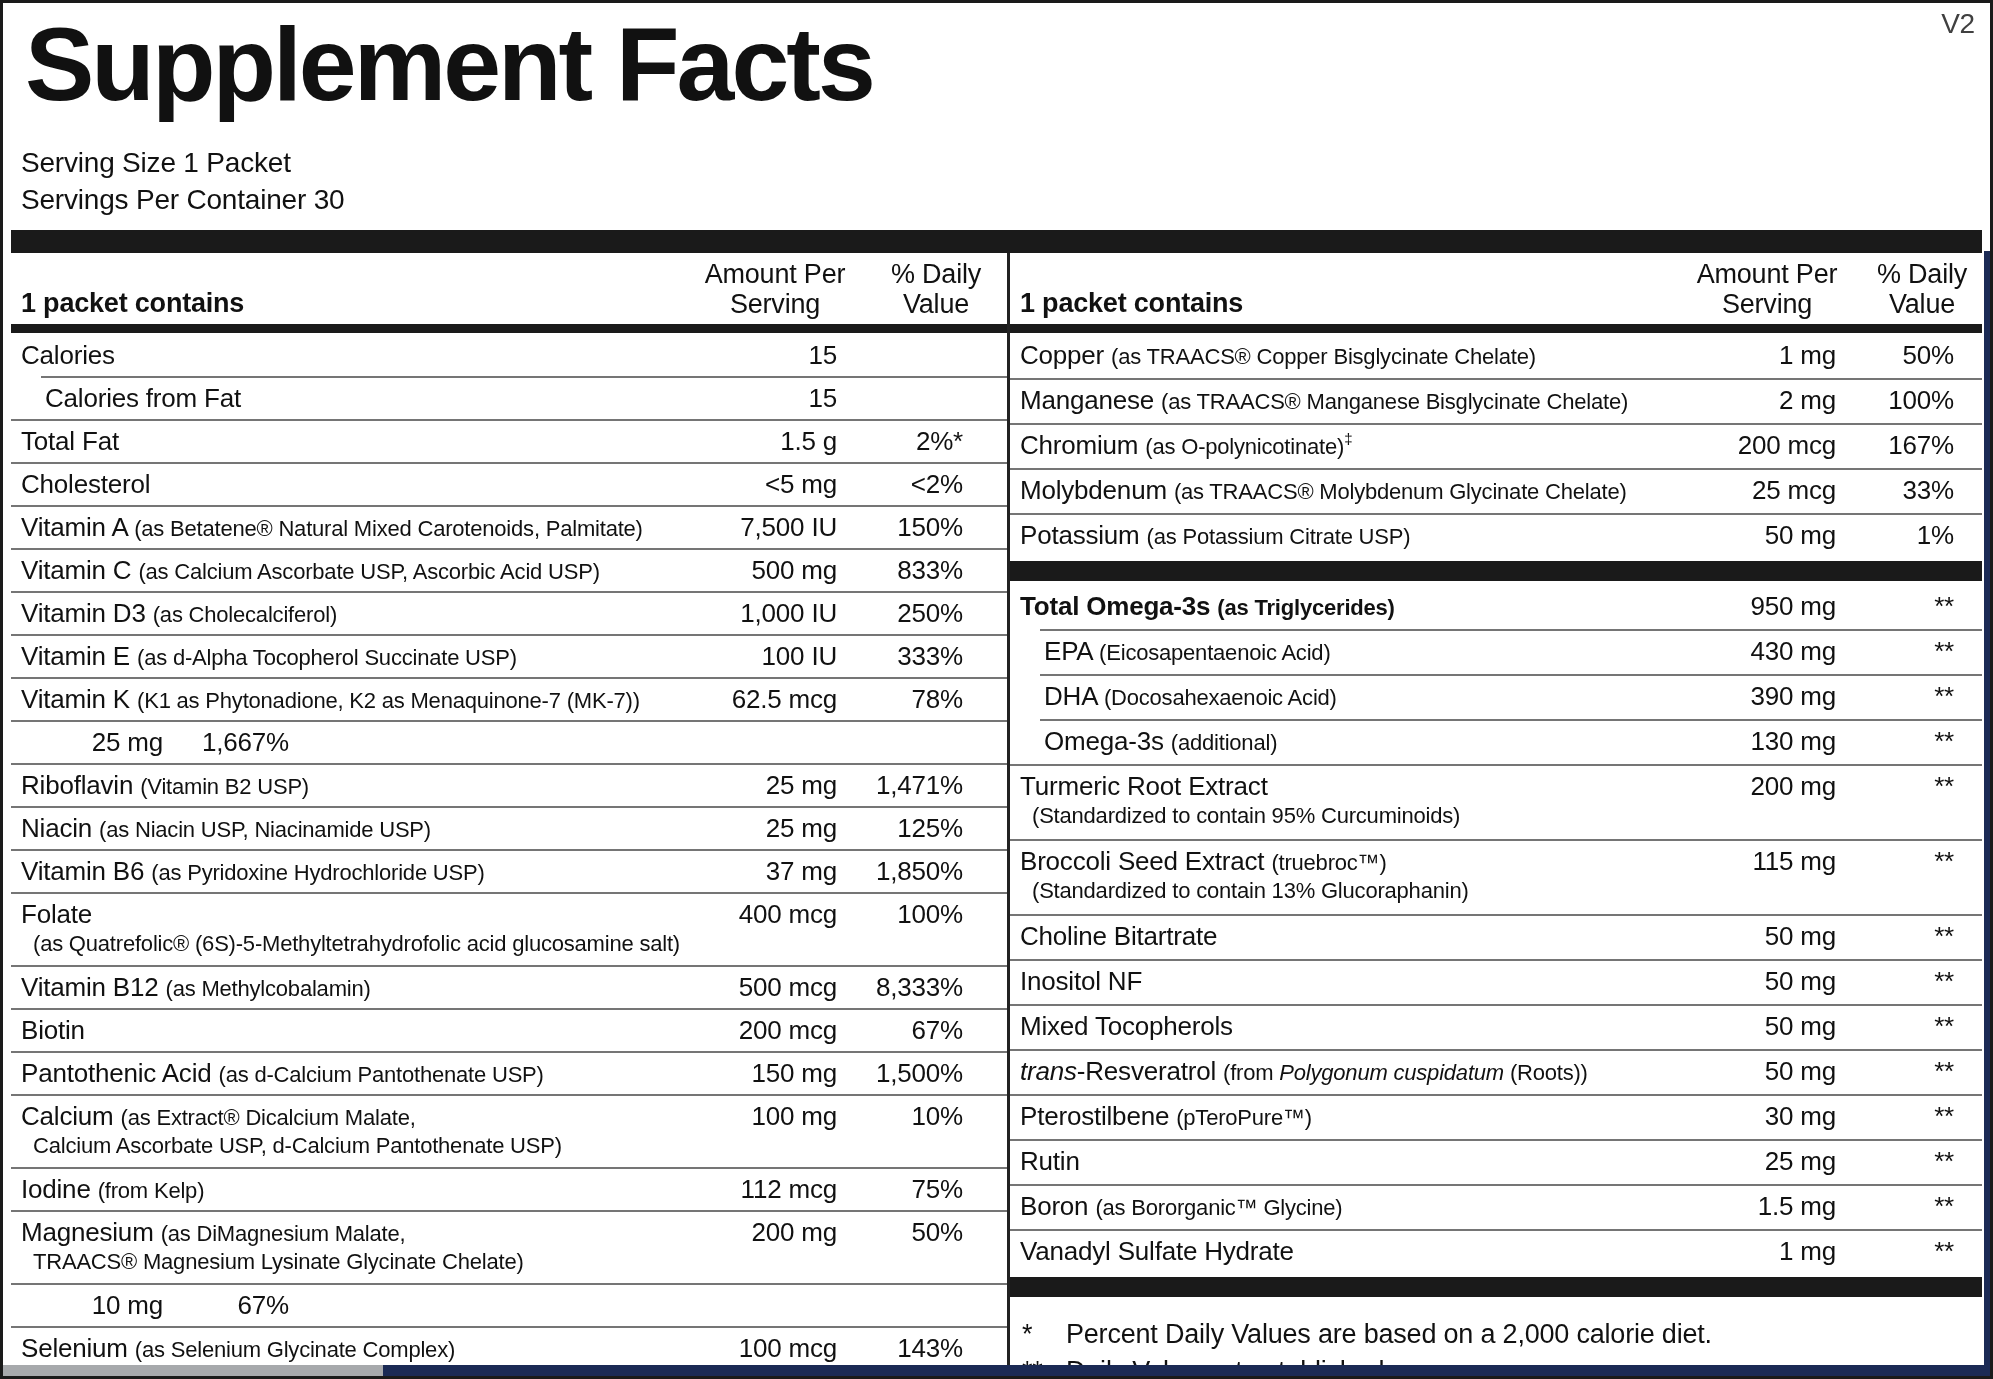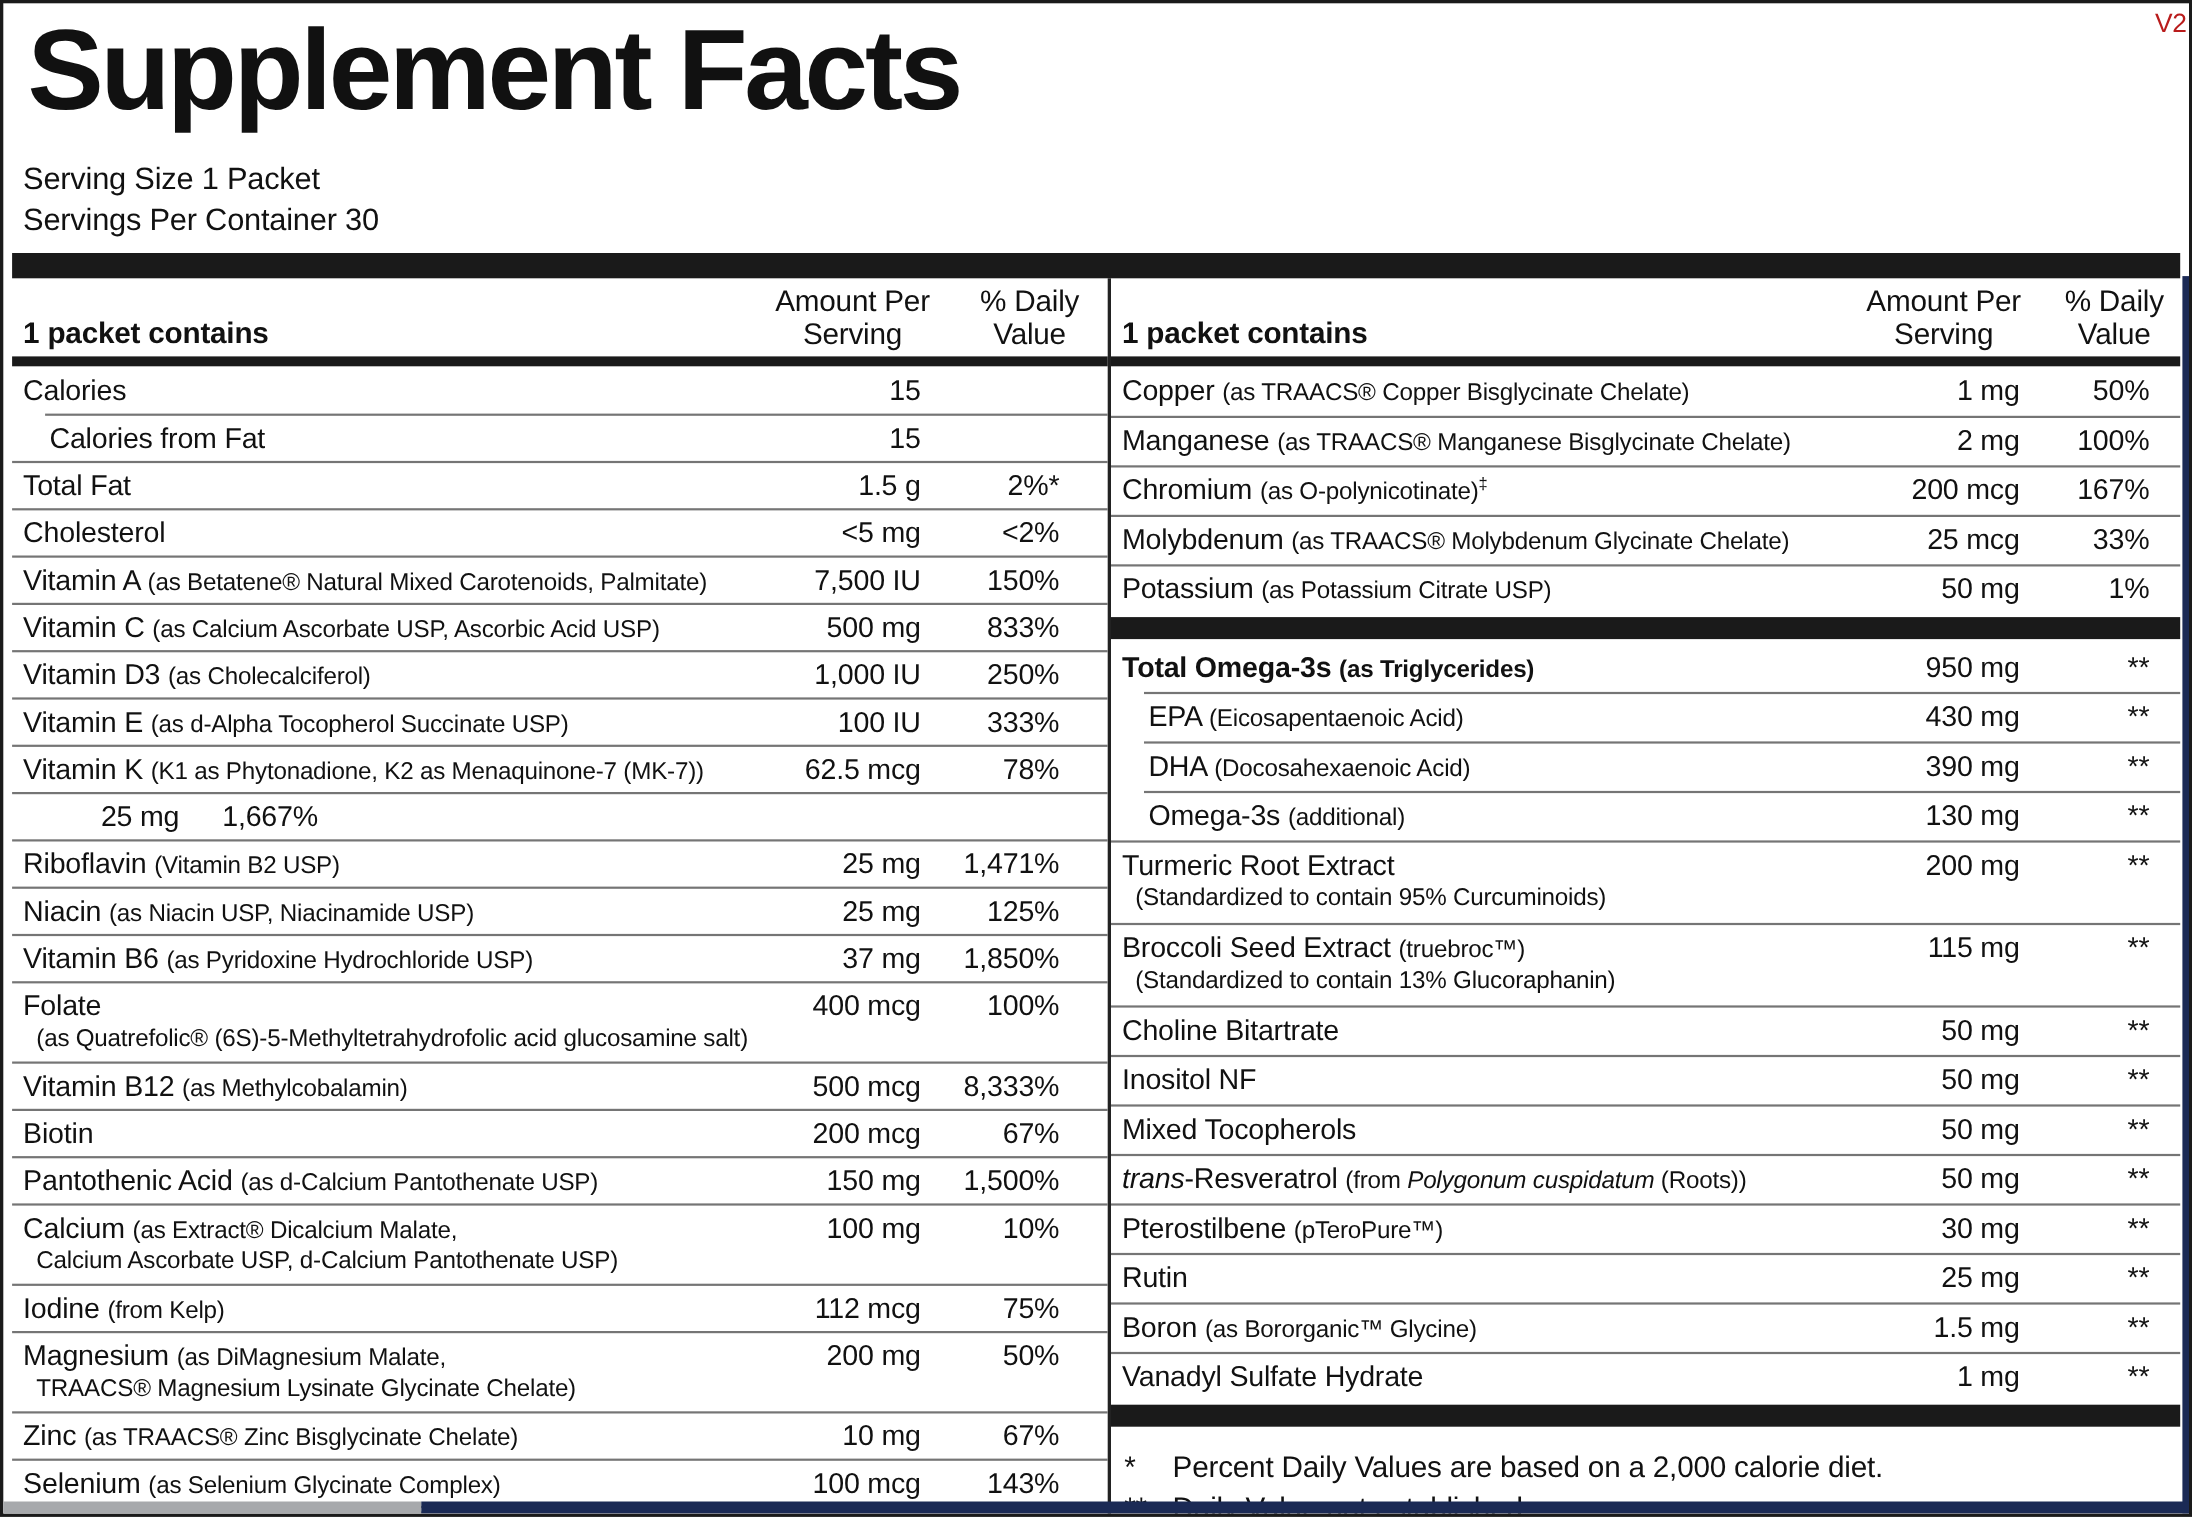--- a/index.html
+++ b/index.html
@@ -8,22 +8,22 @@
 
   .page {
     position:relative;
     width:1993px; height:1379px;
     background:#fff;
     border:3px solid #1a1a1a;
     overflow:hidden;
   }
 
   .version {
-    position:absolute; top:5px; right:2px;
-    font-size:24px; color:#b91c1c;
+    position:absolute; top:5px; right:15px;
+    font-size:28px; color:#404040;
   }
 
   .content { padding:0 8px; }
 
   .title {
     margin:12px 0 0 14px;
     font-size:104px; font-weight:bold; letter-spacing:-3px;
     line-height:0.95;
     white-space:nowrap;
   }
@@ -254,21 +254,20 @@
             <div class="row two">
               <div class="r1">
                 <div class="cell name"><span class="">Magnesium </span><span class="d ">(as DiMagnesium Malate,</span></div>
                 <div class="cell amount">200 mg</div>
                 <div class="cell dv">50%</div>
               </div>
               <div class="r2">TRAACS® Magnesium Lysinate Glycinate Chelate)</div>
             </div>
             <div class="row">
               <div class="r1">
-                <div class="cell name"><span class="">Zinc </span><span class="d ">(as TRAACS® Zinc Bisglycinate Chelate)</span></div>
                 <div class="cell amount">10 mg</div>
                 <div class="cell dv">67%</div>
               </div>
             </div>
             <div class="row">
               <div class="r1">
                 <div class="cell name"><span class="">Selenium </span><span class="d ">(as Selenium Glycinate Complex)</span></div>
                 <div class="cell amount">100 mcg</div>
                 <div class="cell dv">143%</div>
               </div>

